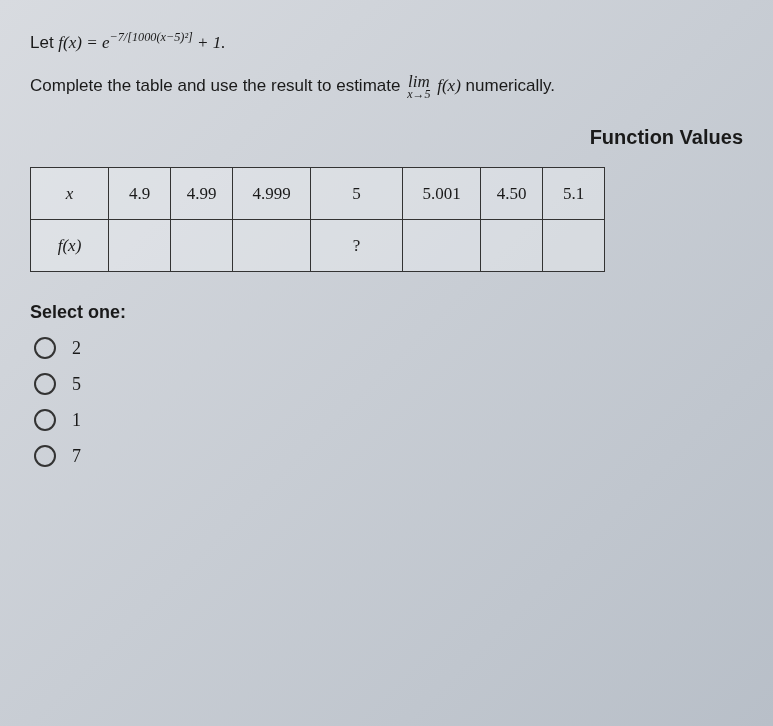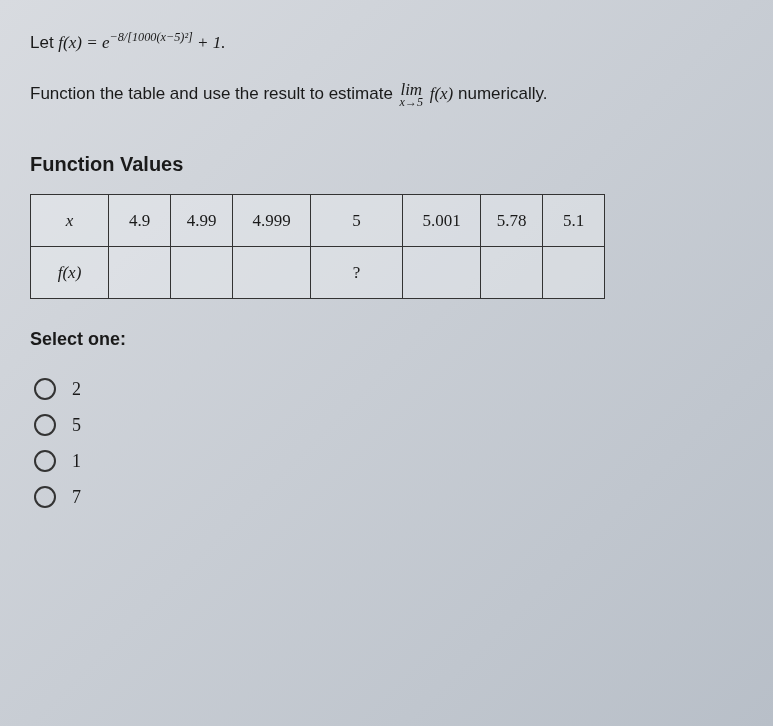--- a/index.html
+++ b/index.html
@@ -18,29 +18,30 @@
       margin-bottom: 18px;
     }
     .formula { font-family: 'Times New Roman', serif; font-style: italic; }
     .sup { font-size: 0.72em; vertical-align: super; }
     .lim-block {
       display: inline-block;
       text-align: center;
       vertical-align: middle;
       position: relative;
       line-height: 1;
-      margin: 8px 2px;
+      margin: 0 2px;
     }
     .lim-block .lim-top { display: block; font-size: 17px; }
     .lim-block .lim-bot { display: block; font-size: 12px; margin-top: -2px; text-align: center;}
     .section-heading {
       font-size: 20px;
       font-weight: bold;
-      margin-top: 37px;
+      margin-top: 26px;
       margin-bottom: 18px;
+      text-align: right;
     }
     table {
       border-collapse: collapse;
       background: rgba(240,242,245,0.4);
     }
     td {
       border: 1px solid #333;
       text-align: center;
       font-size: 17px;
       height: 52px;
@@ -48,21 +49,21 @@
       font-family: 'Times New Roman', serif;
     }
     .col-label { width: 78px; font-style: italic;}
     .col-narrow { width: 62px; }
     .col-med { width: 78px; margin-left: 36px; }
     .col-wide { width: 92px; }
     .prompt-label {
       font-size: 18px;
       font-weight: 600;
       margin-top: 30px;
-      margin-bottom: 28px;
+      margin-bottom: 14px;
     }
     .options { display: flex; flex-direction: column; gap: 14px; padding-left: 4px;}
     .option {
       display: flex;
       align-items: center;
       gap: 16px;
       cursor: pointer;
     }
     .radio {
       width: 22px;
@@ -72,45 +73,45 @@
       flex-shrink: 0;
       background: transparent;
     }
     .option-label { font-size: 18px; font-family: 'Times New Roman', serif;}
   </style>
 </head>
 <body>
 
 <div class="question-text">
   <span>Let </span>
-  <span class="formula">f(x) = e</span><span class="formula sup">−8/[1000(x−5)²]</span><span class="formula"> + 1.</span>
+  <span class="formula">f(x) = e</span><span class="formula sup">−7/[1000(x−5)²]</span><span class="formula"> + 1.</span>
 </div>
 
 <div class="question-text">
-  <span>Function the table and use the result to estimate </span>
+  <span>Complete the table and use the result to estimate </span>
   <span class="lim-block formula">
     <span class="lim-top">lim</span>
     <span class="lim-bot">x→5</span>
   </span>
   <span class="formula">f(x)</span>
   <span> numerically.</span>
 </div>
 
 <div class="section-heading">Function Values</div>
 
 <table>
   <tbody>
       <tr>
     <td class="col-label">x</td>
     <td class="col-narrow">4.9</td>
     <td class="col-narrow">4.99</td>
     <td class="col-med">4.999</td>
     <td class="col-wide">5</td>
     <td class="col-med">5.001</td>
-    <td class="col-narrow">5.78</td>
+    <td class="col-narrow">4.50</td>
     <td class="col-narrow">5.1</td>
   </tr>
   <tr>
     <td class="col-label">f(x)</td>
     <td></td>
     <td></td>
     <td></td>
     <td>?</td>
     <td></td>
     <td></td>

